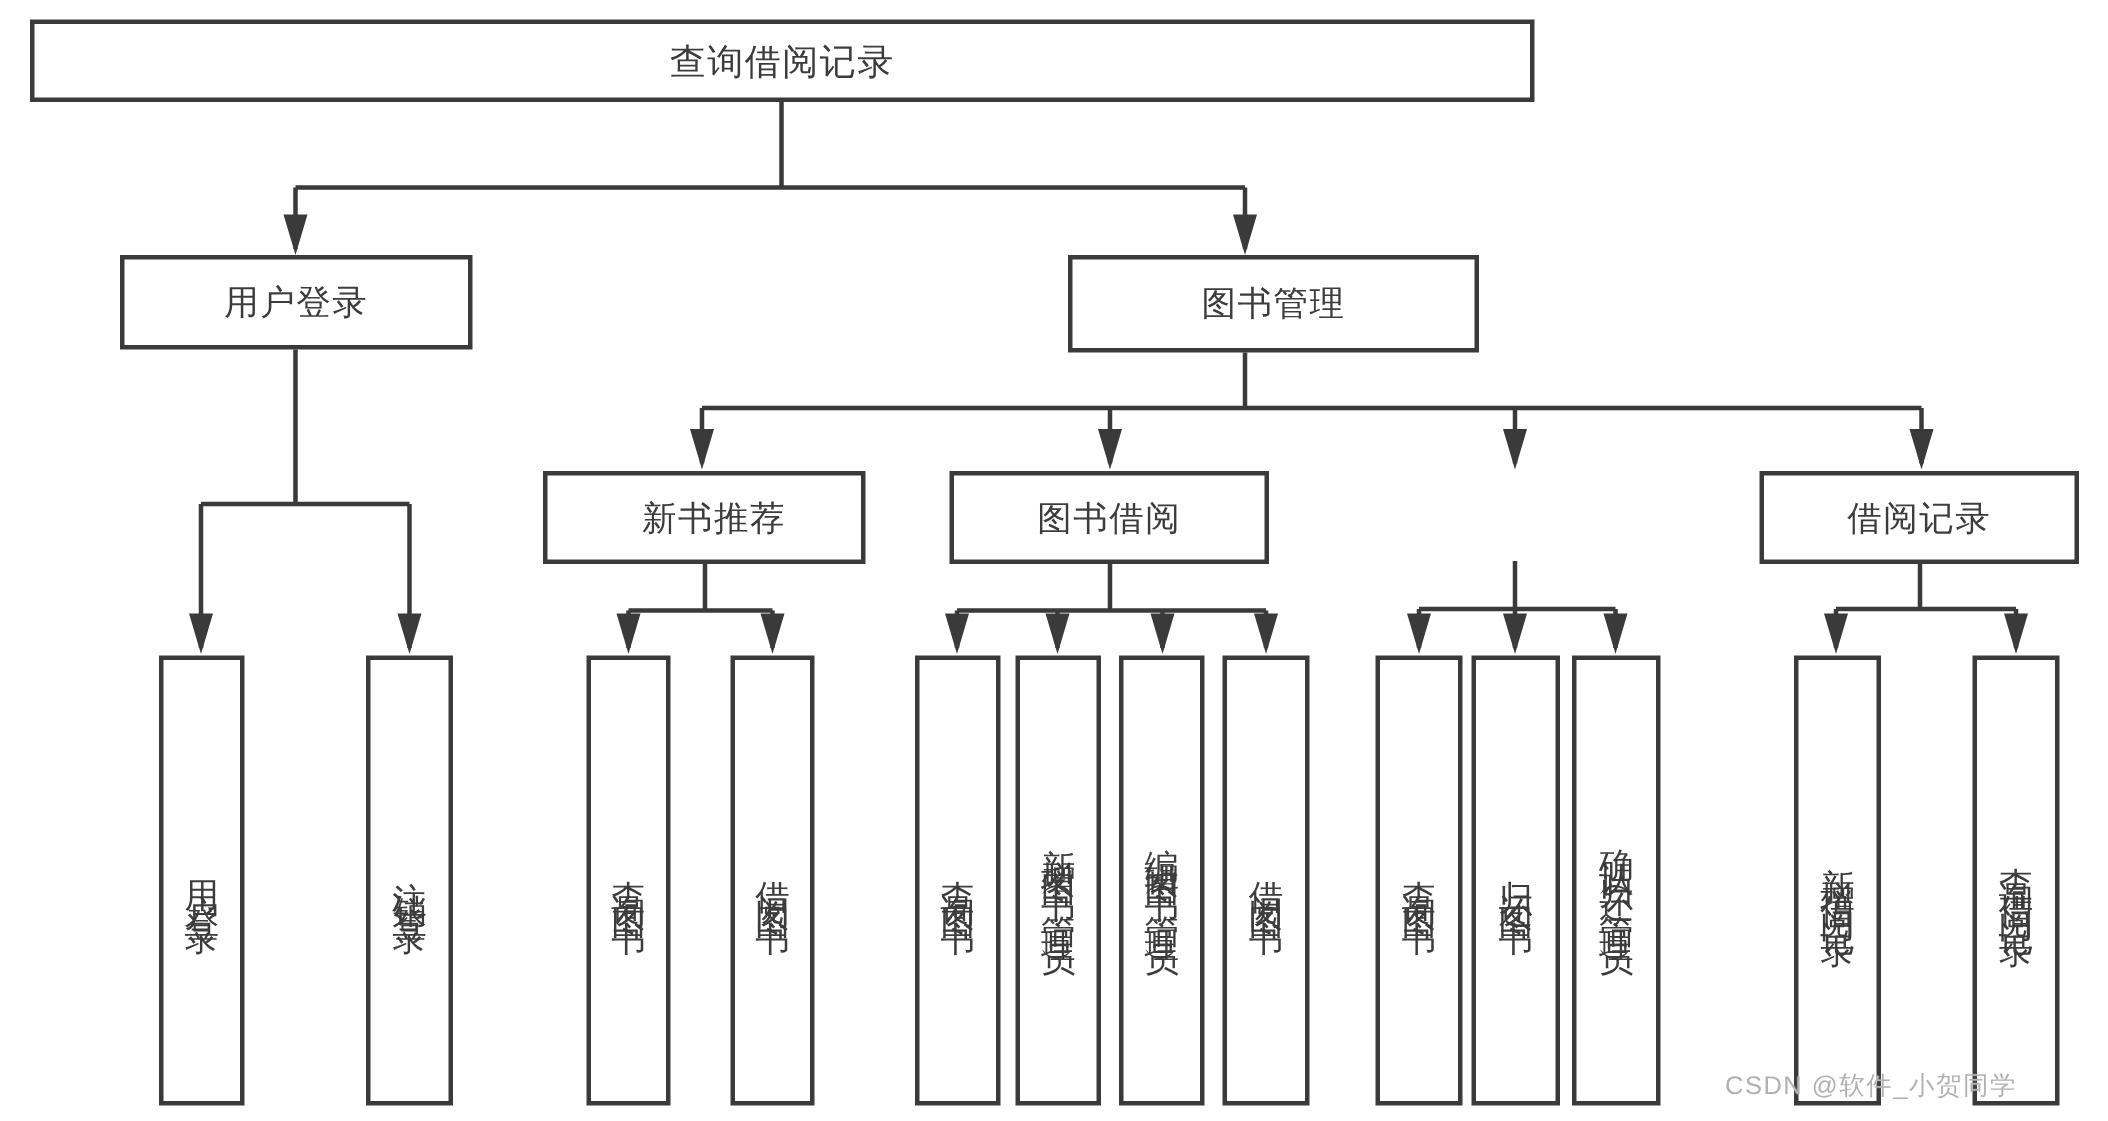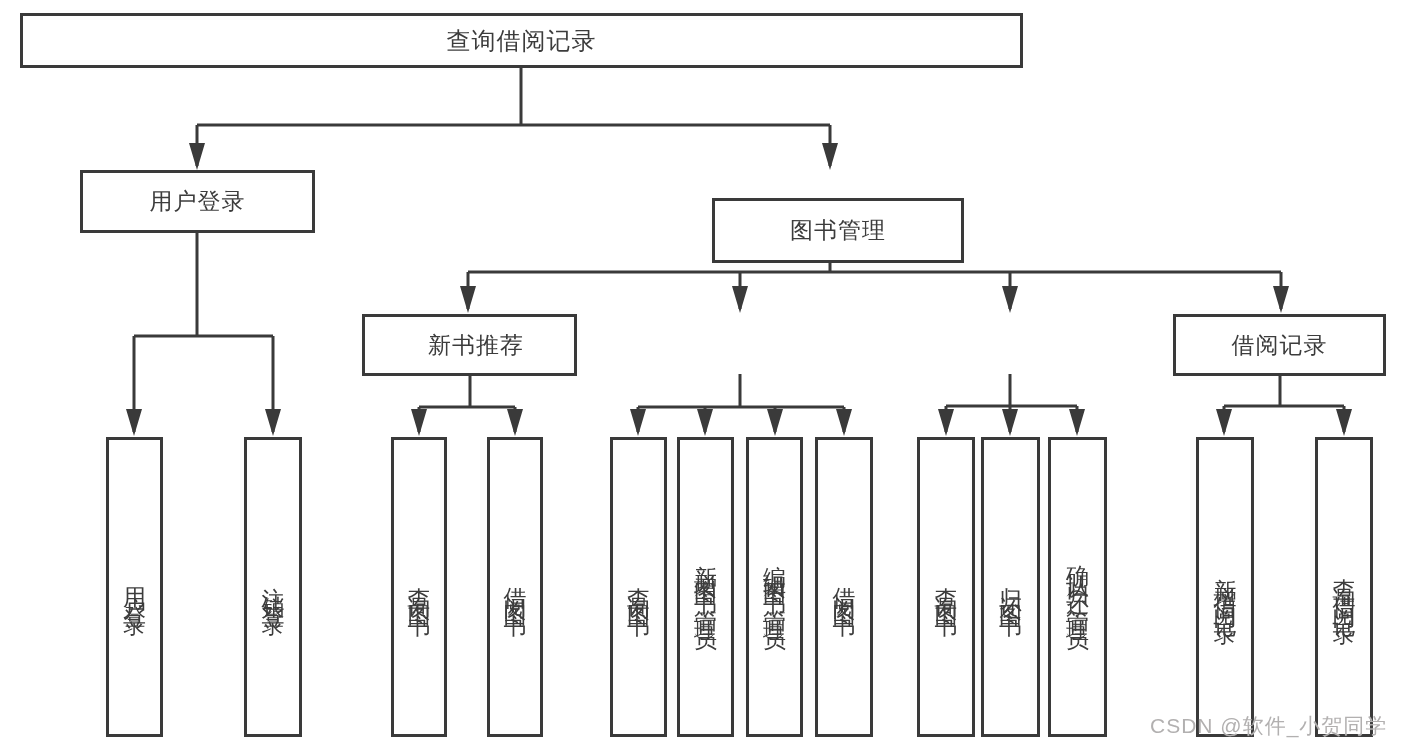--- a/index.html
+++ b/index.html
@@ -33,21 +33,21 @@
   .node.v{
     writing-mode:vertical-rl;
     text-orientation:mixed;
     font-size:23px;
     letter-spacing:9px;
     line-height:1;
   }
   .watermark{
     position:absolute;
     left:1150px;top:712px;
-    font-size:21px;
+    font-size:17px;
     color:var(--wm);
     letter-spacing:1px;
     white-space:nowrap;
     z-index:5;
     text-shadow:0 0 1px rgba(255,255,255,.6);
   }
 </style>
 </head>
 <body>
 
@@ -69,23 +69,24 @@
              M630 409L646 409L638 436Z M697 409L713 409L705 436Z
              M767 409L783 409L775 436Z M836 409L852 409L844 436Z
              M938 409L954 409L946 436Z M1002 409L1018 409L1010 436Z
              M1069 409L1085 409L1077 436Z
              M1216 409L1232 409L1224 436Z M1336 409L1352 409L1344 436Z" fill="#3a3a3a"></path>
   </svg>
 
   <div class="node h title" style="left:20px;top:13px;width:1003px;height:55px;">查询借阅记录</div>
 
   <div class="node h" style="left:80px;top:170px;width:235px;height:63px;">用户登录</div>
-  <div class="node h" style="left:712px;top:170px;width:252px;height:65px;margin-top:28px;">图书管理</div>
+  <div class="node h" style="left:712px;top:170px;width:274px;height:65px;">图书管理</div>
 
   <div class="node h" style="left:362px;top:314px;width:215px;height:62px;padding-left:13px;">新书推荐</div>
+  <div class="node h" style="left:633px;top:314px;width:213px;height:62px;">图书借阅</div>
   <div class="node h" style="left:1173px;top:314px;width:213px;height:62px;">借阅记录</div>
 
   <div class="node v" style="left:106px;top:437px;width:57px;height:300px;">用户登录</div>
   <div class="node v" style="left:244px;top:437px;width:58px;height:300px;">注销登录</div>
 
   <div class="node v" style="left:391px;top:437px;width:56px;height:300px;">查询图书</div>
   <div class="node v" style="left:487px;top:437px;width:56px;height:300px;">借阅图书</div>
 
   <div class="node v" style="left:610px;top:437px;width:57px;height:300px;">查询图书</div>
   <div class="node v" style="left:677px;top:437px;width:57px;height:300px;">新增图书（管理员）</div>

